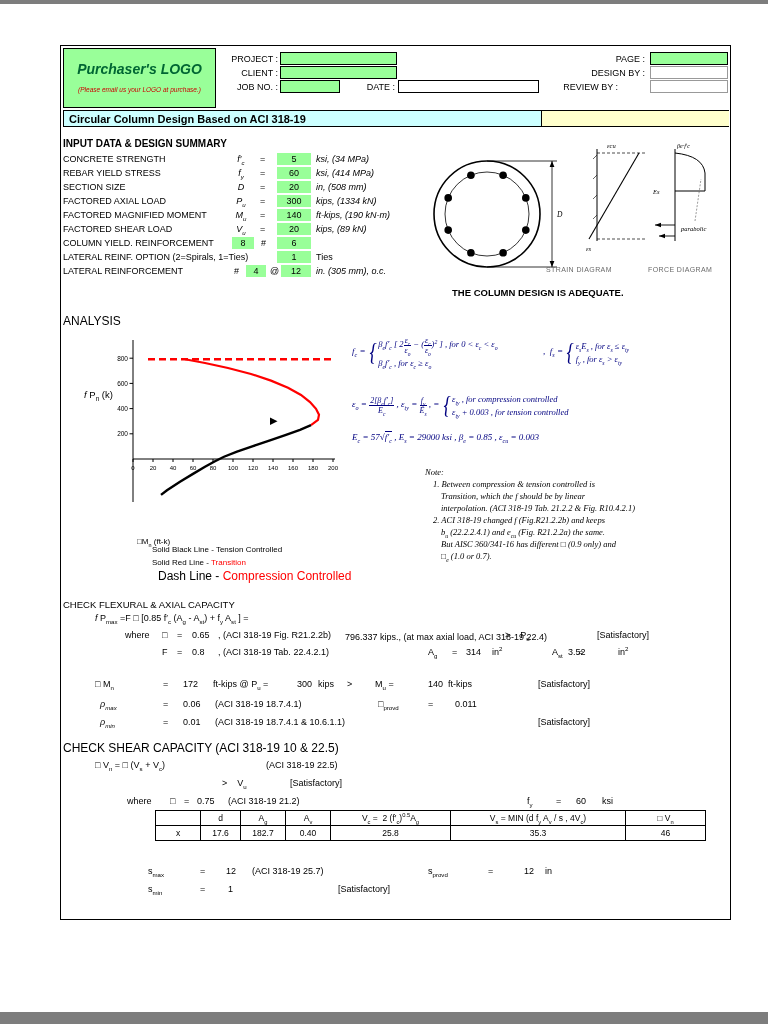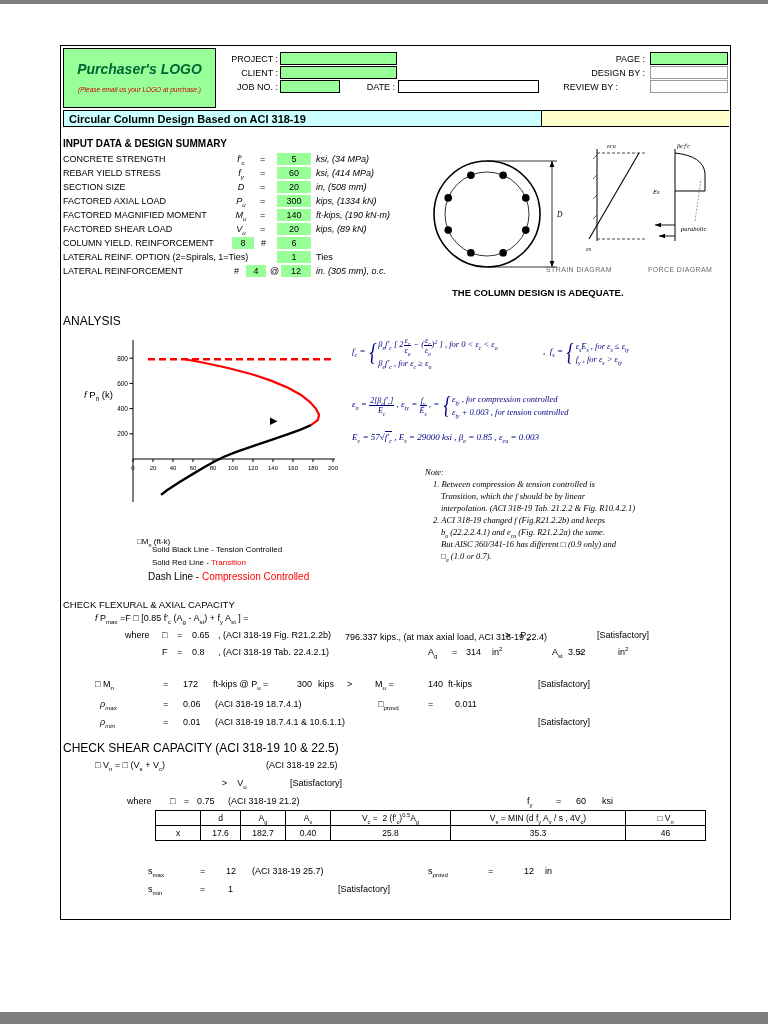--- a/index.html
+++ b/index.html
@@ -224,21 +224,21 @@
     <polygon points="202.5,89.2 195,85.4 195,93" fill="#000000"></polygon>
   </svg>
 <div class="t" style="left:137px;top:536px;font-size:8px">□M<sub>n</sub> (ft-k)</div>
 
 <div class="t" style="left:152px;top:544px;font-size:8px">
   <span>Solid Black Line - </span><span>Tension Controlled</span>
 </div>
 <div class="t" style="left:152px;top:557px;font-size:8px">
   <span>Solid Red Line - </span><span class="red">Transition</span>
 </div>
-<div class="t" style="left:148px;top:571px;font-size:10px">
+<div class="t" style="left:158px;top:571px;font-size:12px">
   <span>Dash Line - </span><span class="red">Compression Controlled</span>
 </div>
 
 <div class="formula" style="left:352px;top:336px">f<sub>c</sub> = <span class="brc">{</span><span class="cases">
       <span>β<sub>e</sub>f′<sub>c</sub> [ 2<span class="frac">
           <span>ε<sub>c</sub></span>
           <span>ε<sub>o</sub></span>
         </span> − (<span class="frac">
           <span>ε<sub>c</sub></span>
           <span>ε<sub>o</sub></span>

